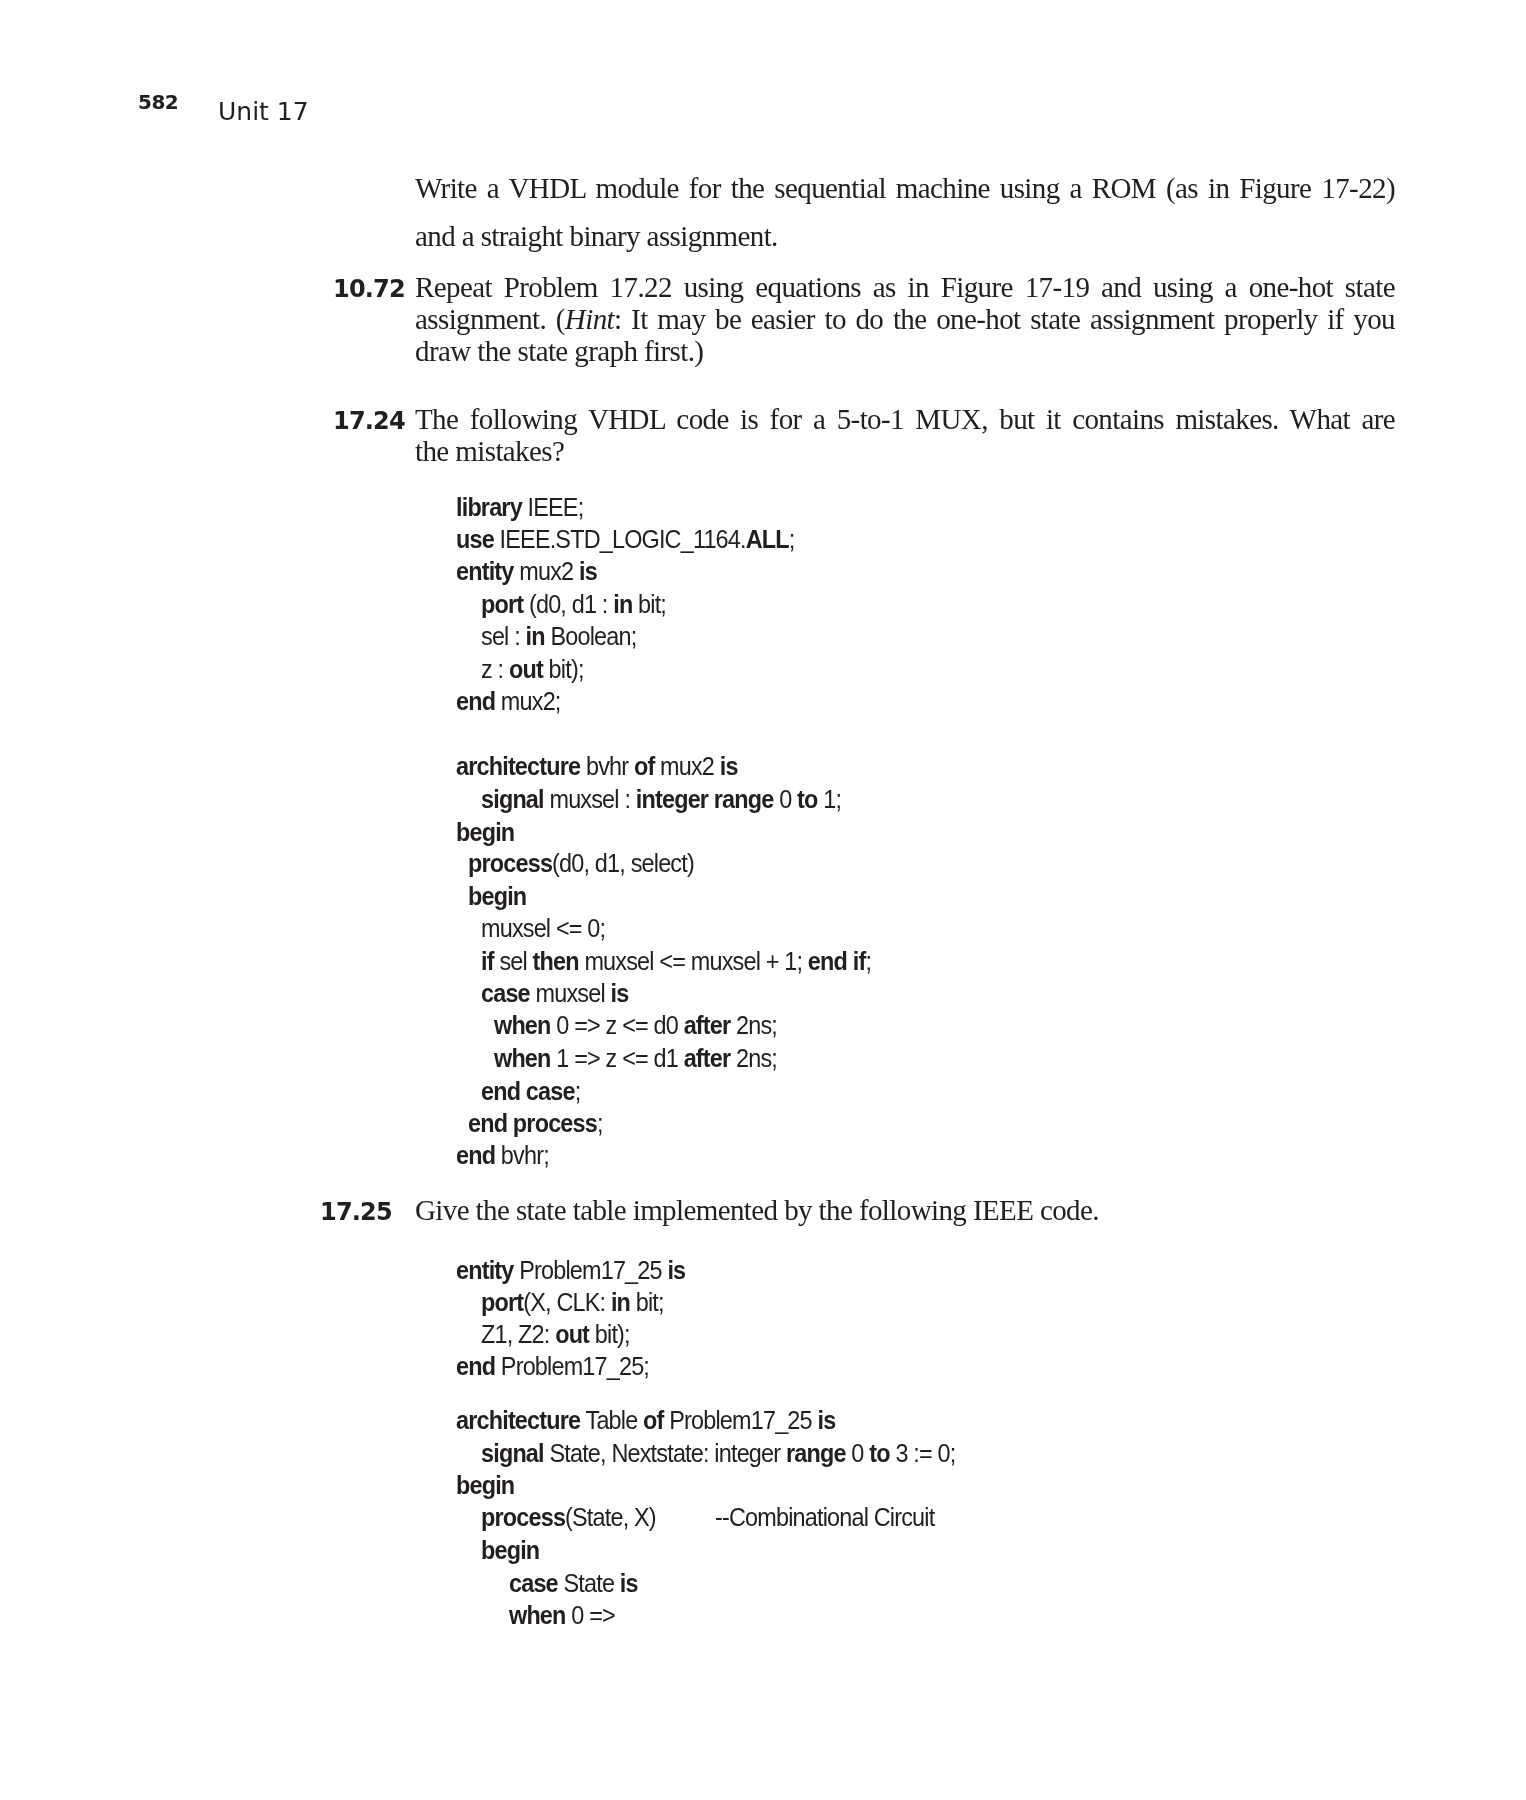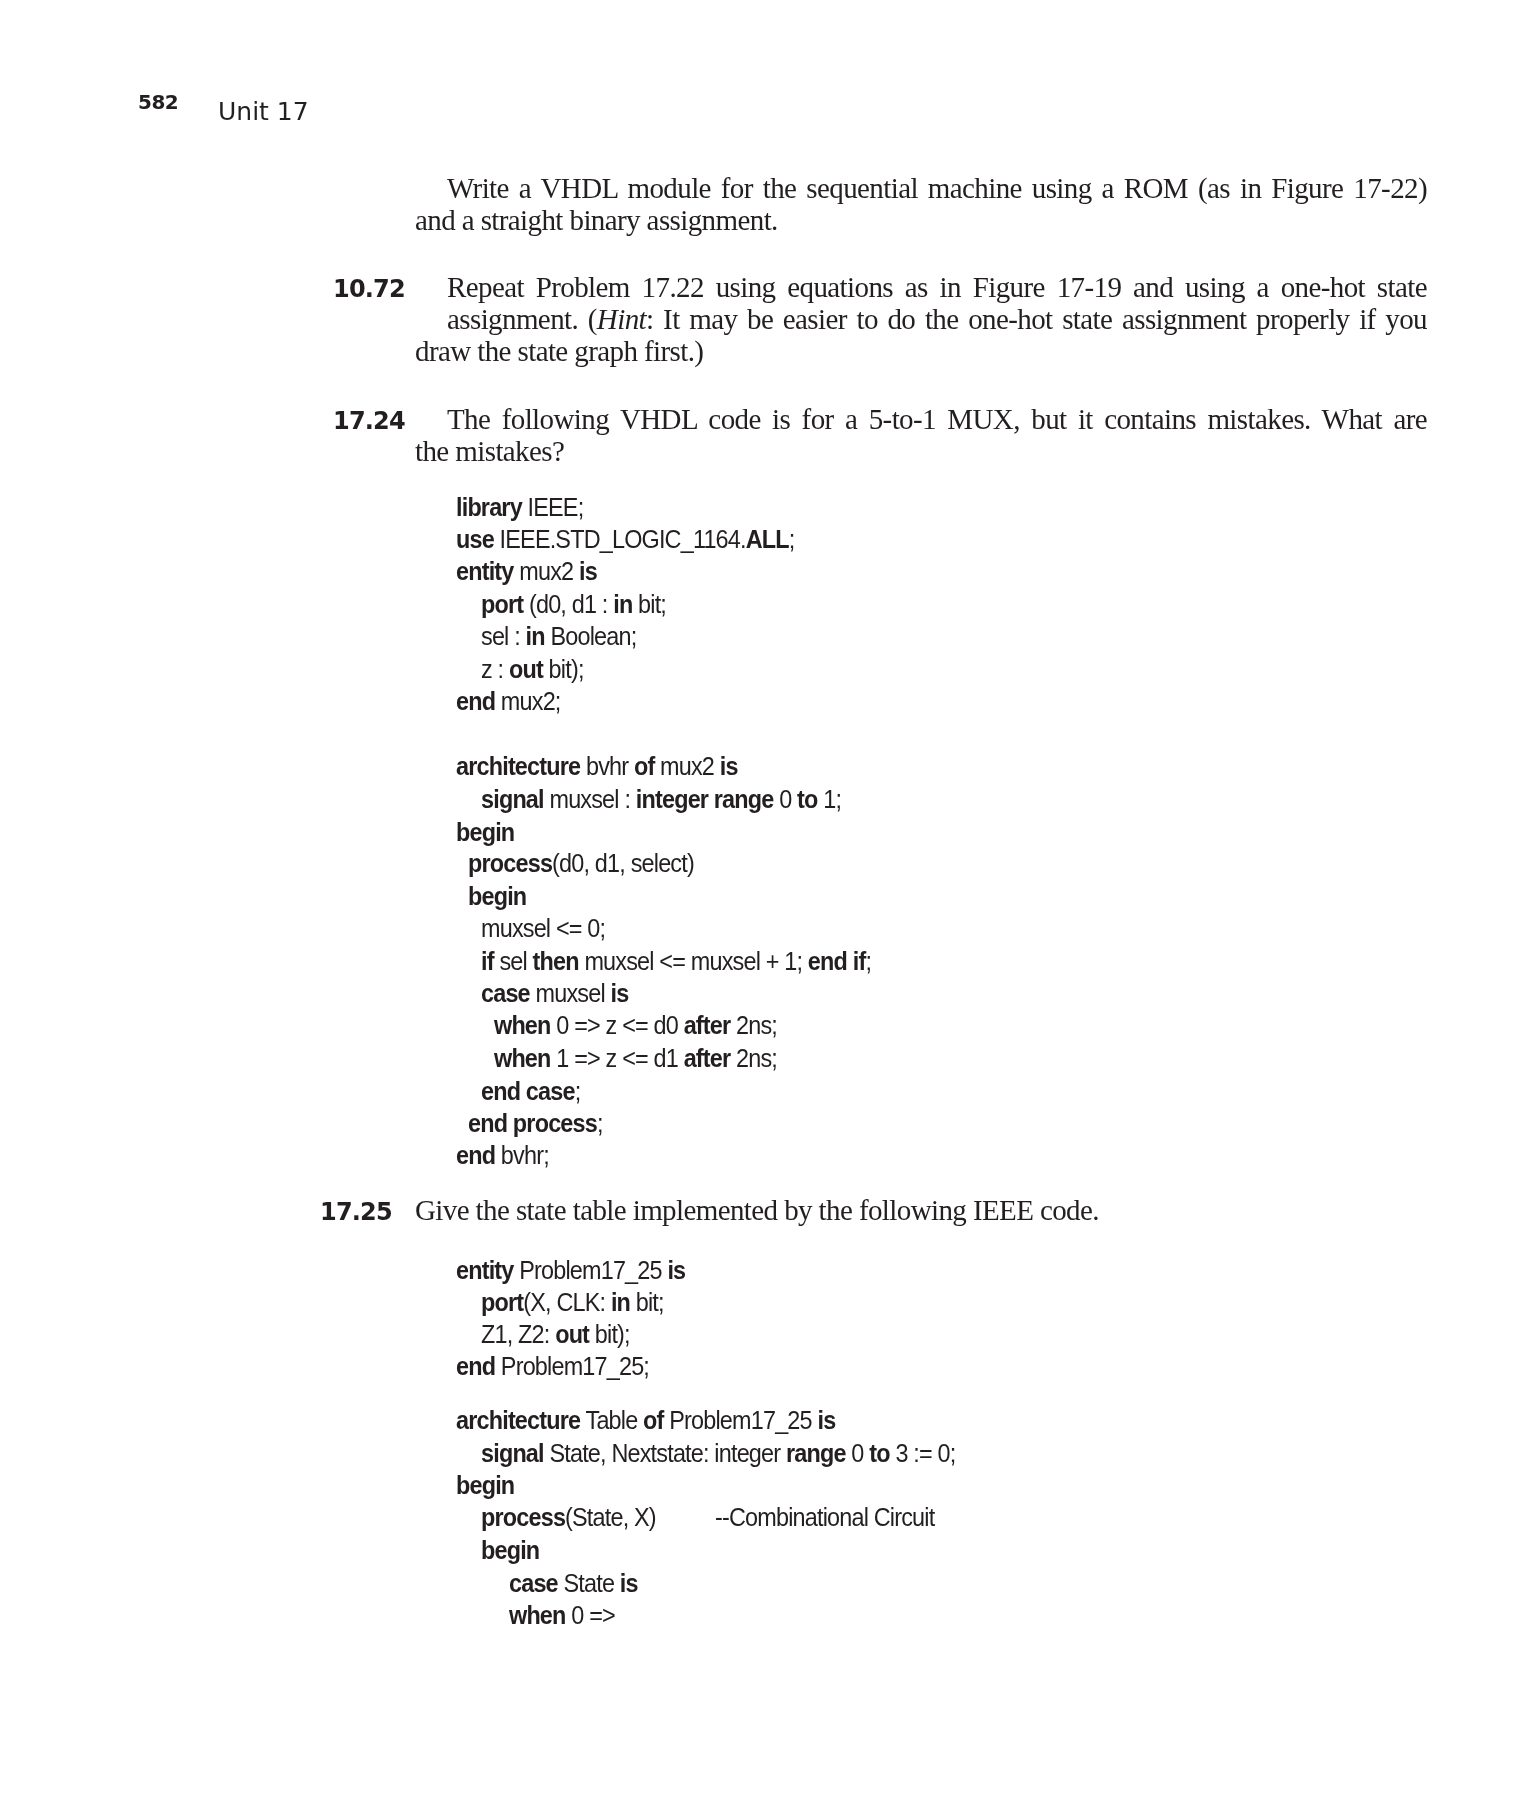--- a/index.html
+++ b/index.html
@@ -4,30 +4,30 @@
 <style>
   html, body { margin: 0; padding: 0; background: #ffffff; }
   body { width: 1526px; height: 1800px; position: relative; overflow: hidden; color: #231f20; }
   .abs { position: absolute; white-space: pre; }
   .hdr-num { font-family: "DejaVu Sans", sans-serif; font-weight: bold; font-size: 20px; letter-spacing: -0.5px; }
   .hdr-unit { font-family: "DejaVu Sans", sans-serif; font-size: 25px; }
   .serif { font-family: "Liberation Serif", serif; font-size: 29px; letter-spacing: -0.6px; transform-origin: left top; }
   .pnum { font-family: "DejaVu Sans", sans-serif; font-weight: bold; font-size: 24px; letter-spacing: -0.8px; }
   .code { font-family: "Liberation Sans", sans-serif; font-size: 26px; letter-spacing: -0.9px; transform: scaleX(0.9); transform-origin: left top; }
   .code b { font-weight: bold; }
-  .just { text-align: justify; text-align-last: justify; white-space: normal; margin-left: 32px; }
+  .just { text-align: justify; text-align-last: justify; white-space: normal; }
 </style>
 </head>
 <body>
 
 <div class="abs hdr-num" style="left:138px; top:90px;">582</div>
 <div class="abs hdr-unit" style="left:218px; top:97px;">Unit 17</div>
 
 <div class="abs serif just" style="left:415px; top:172px; width:980px;">Write a VHDL module for the sequential machine using a ROM (as in Figure 17-22)</div>
-<div class="abs serif" style="left:415px; top:204px;font-family:Liberation Serif, serif;">and a straight binary assignment.</div>
+<div class="abs serif" style="left:415px; top:220px;font-family:Liberation Serif, serif;">and a straight binary assignment.</div>
 
 <div class="abs pnum" style="left:333px; top:275px;">10.72</div>
 <div class="abs serif just" style="left:415px; top:271px; width:980px;">Repeat Problem 17.22 using equations as in Figure 17-19 and using a one-hot state</div>
 <div class="abs serif just" style="left:415px; top:303px; width:980px;"><span>assignment. (</span><i>Hint</i><span>: It may be easier to do the one-hot state assignment properly if you</span></div>
 <div class="abs serif" style="left:415px; top:335px;">draw the state graph first.)</div>
 
 <div class="abs pnum" style="left:333px; top:407px;">17.24</div>
 <div class="abs serif just" style="left:415px; top:403px; width:980px;">The following VHDL code is for a 5-to-1 MUX, but it contains mistakes. What are</div>
 <div class="abs serif" style="left:415px; top:435px;">the mistakes?</div>
 

